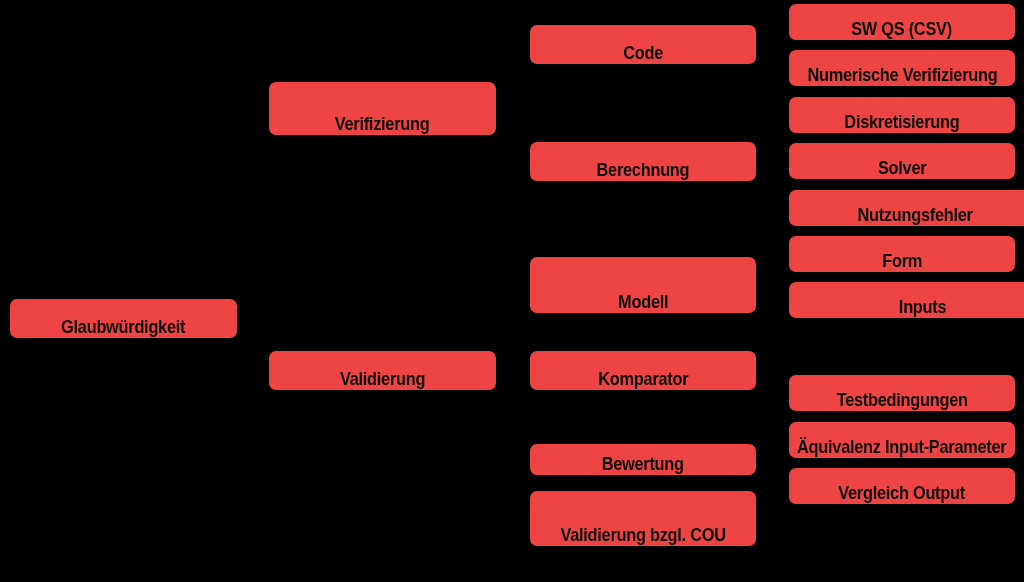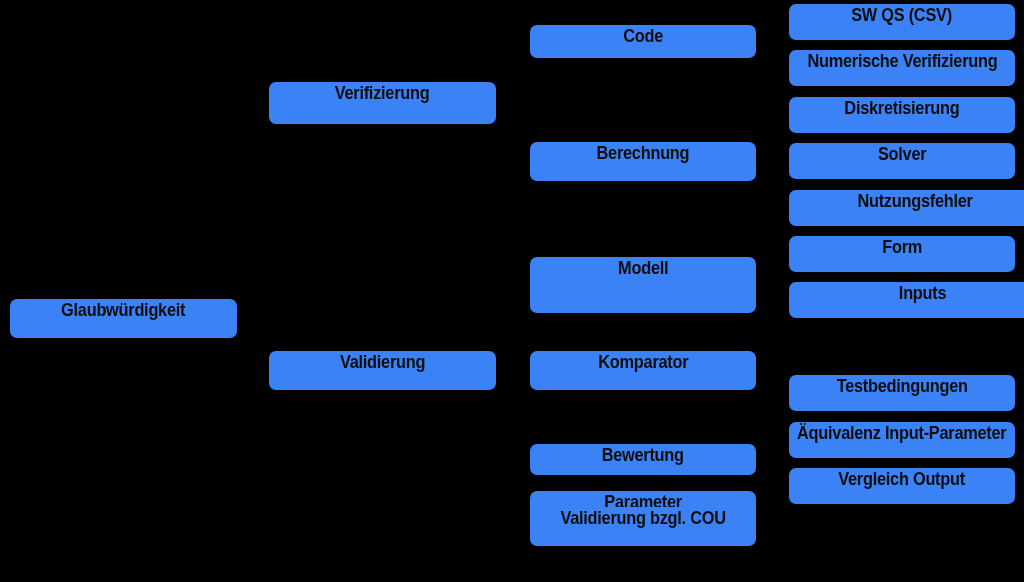--- a/index.html
+++ b/index.html
@@ -10,24 +10,24 @@
   .canvas {
     position: relative;
     width: 1024px;
     height: 582px;
     background: #000000;
     overflow: hidden;
     font-family: "Liberation Sans", sans-serif;
   }
   .node {
     position: absolute;
-    background: #3b82f6;
+    background: #ef4444;
     border-radius: 7px;
     display: flex;
-    align-items: flex-start;
+    align-items: flex-end;
     justify-content: center;
     box-sizing: border-box;
     color: #0d0d0d;
   }
   .node .lbl {
     display: inline-block;
     font-weight: 700;
     font-size: 19px;
     letter-spacing: -0.3px;
     white-space: nowrap;
@@ -37,28 +37,28 @@
 </style>
 </head>
 <body>
 
 <div class="canvas">
 
   <div class="node" style="left:10px;top:299px;width:227px;height:39px">
     <span class="lbl">Glaubwürdigkeit</span>
   </div>
 
-  <div class="node" style="left:269px;top:82px;width:227px;height:42px">
+  <div class="node" style="left:269px;top:82px;width:227px;height:53px">
     <span class="lbl">Verifizierung</span>
   </div>
   <div class="node" style="left:269px;top:351px;width:227px;height:39px">
     <span class="lbl">Validierung</span>
   </div>
 
-  <div class="node" style="left:530px;top:25px;width:226px;height:33px">
+  <div class="node" style="left:530px;top:25px;width:226px;height:39px">
     <span class="lbl">Code</span>
   </div>
   <div class="node" style="left:530px;top:142px;width:226px;height:39px">
     <span class="lbl">Berechnung</span>
   </div>
   <div class="node" style="left:530px;top:257px;width:226px;height:56px">
     <span class="lbl">Modell</span>
   </div>
   <div class="node" style="left:530px;top:351px;width:226px;height:39px">
     <span class="lbl">Komparator</span>

